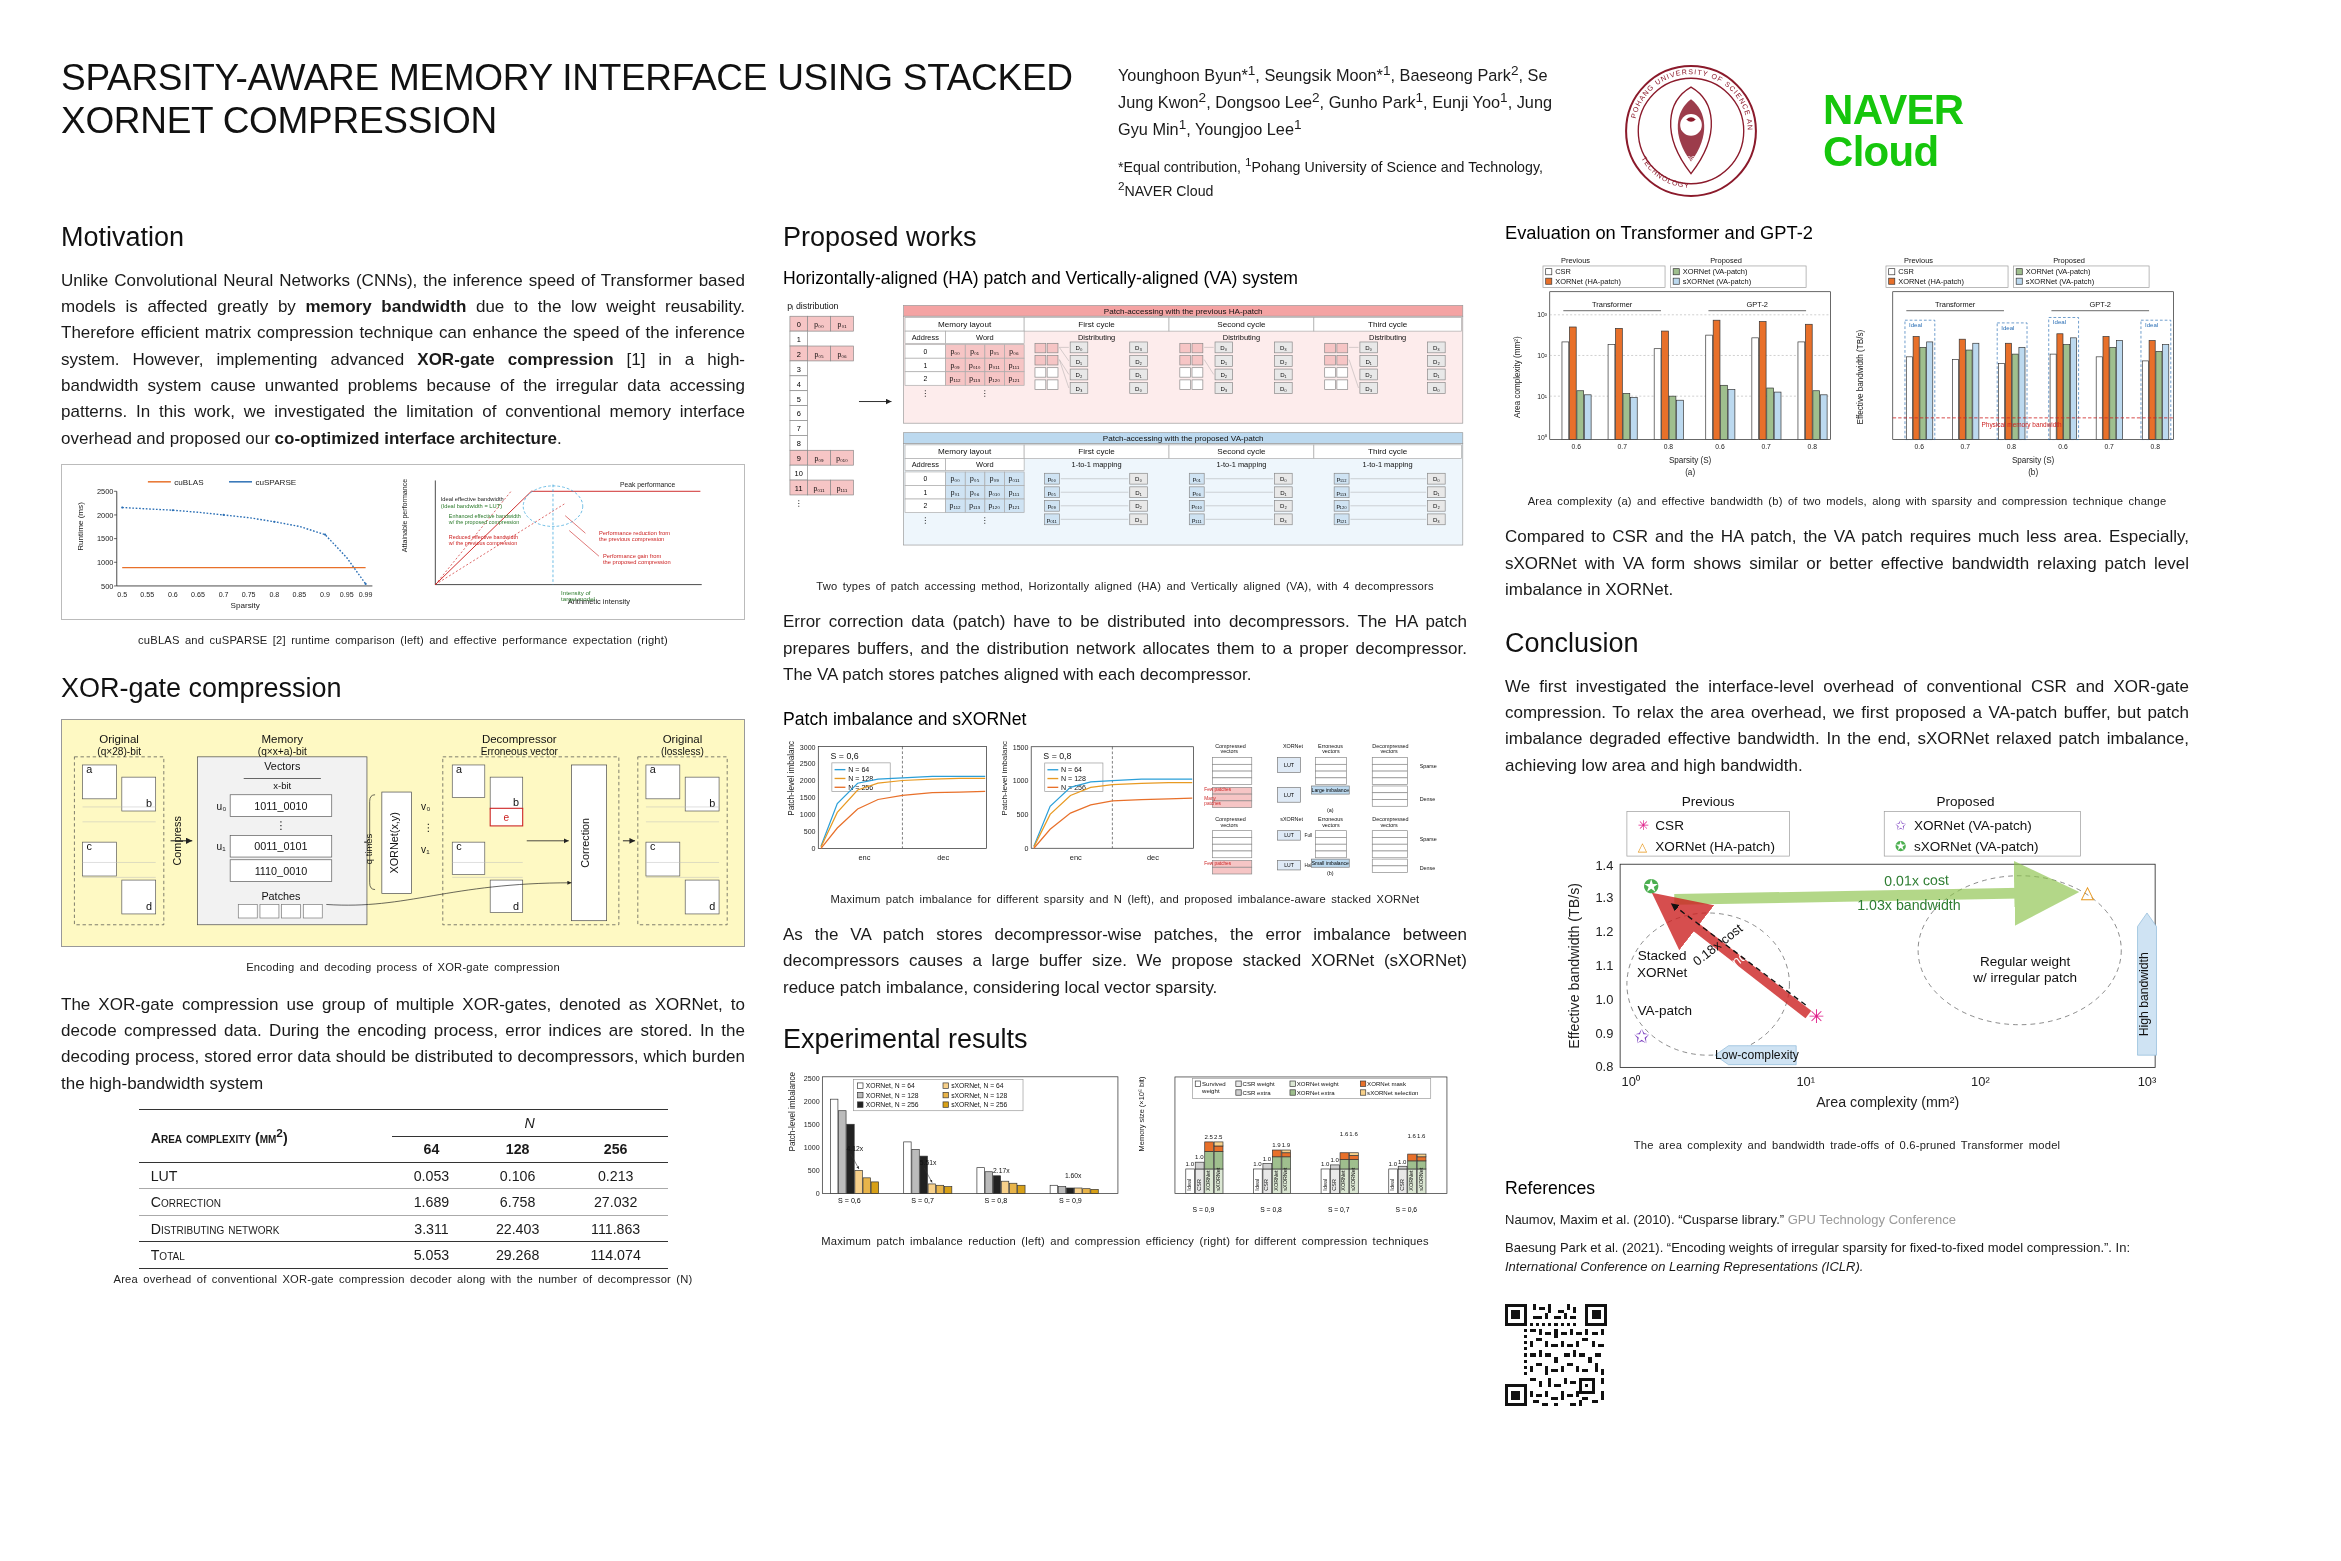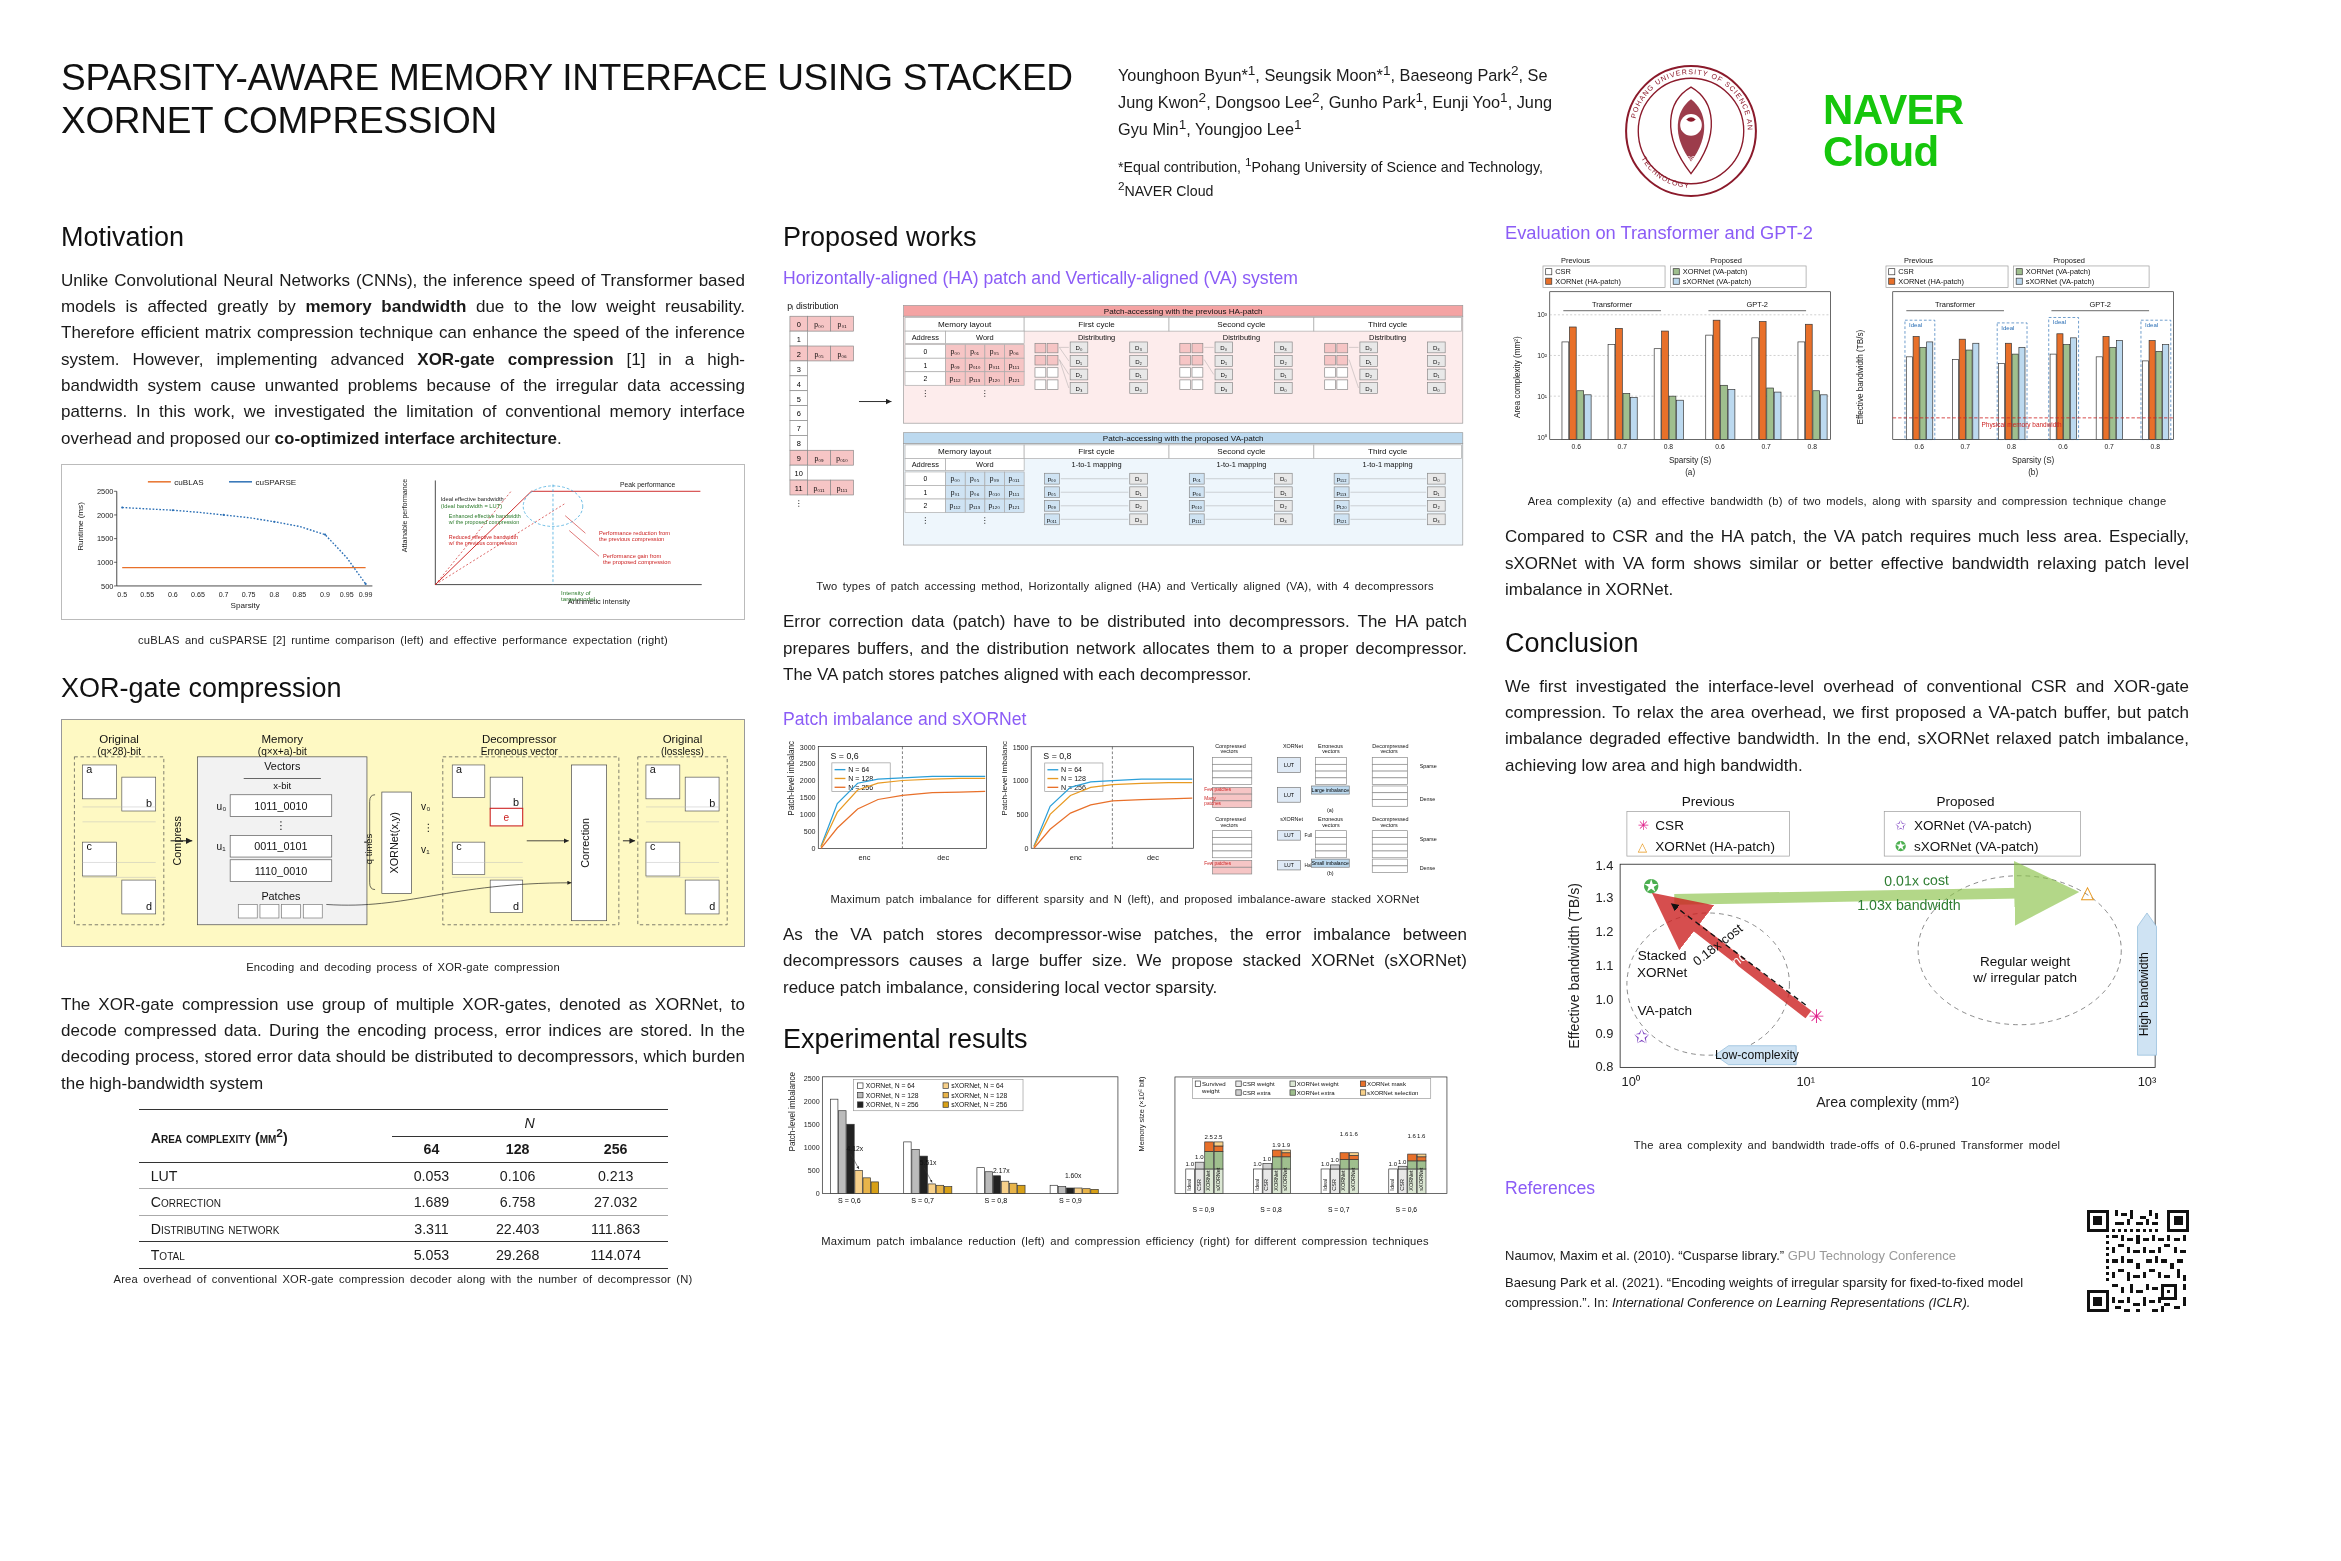--- a/index.html
+++ b/index.html
@@ -33,21 +33,21 @@
   .cols { display:flex; gap: 38px; margin-top: 17.6px; }
   .col { }
   .col1 { width: 684px; }
   .col2 { width: 684px; }
   .col3 { width: 684px; }
 
   h2.sec {
     font-size: 27px; font-weight: 400; color:#111; margin: 0 0 15px 0;
   }
   h3.sub {
-    font-size: 17.6px; font-weight: 400; color:#8b5cf6; margin: 0 0 11px 0;
+    font-size: 17.6px; font-weight: 400; color:#000000; margin: 0 0 11px 0;
   }
   p.body {
     font-size: 17px; line-height: 1.55; margin: 0 0 12.2px 0; color:#1a1a1a;
     text-align: justify;
   }
   p.body b { font-weight: bold; }
   .caption {
     font-size: 11.2px; color:#222; text-align:center; margin-top: 14px;
     letter-spacing: 0.2px; word-spacing: 2px;
   }
@@ -1444,21 +1444,21 @@
           <polygon points="430,376 330,376 310,390 330,404 430,404" fill="#cfe3f3" stroke="#8bb8d8"></polygon>
           <text x="372" y="396" font-size="18" fill="#111" text-anchor="middle">Low-complexity</text>
           <polygon points="962,390 962,200 948,180 934,200 934,390" fill="#cfe3f3" stroke="#8bb8d8"></polygon>
           <text transform="translate(950,300) rotate(-90)" font-size="18" fill="#111" text-anchor="middle">High bandwidth</text>
         </svg>
       </div>
       <div class="caption">The area complexity and bandwidth trade-offs of 0.6-pruned Transformer model</div>
 
       <h3 class="sub" style="font-size:17.6px; margin-top:27px">References</h3>
 
-      <div style="display:flex; align-items:flex-end; gap:27px;">
+      <div style="display:flex; align-items:flex-start; gap:27px;flex-direction:column;">
         <div class="refs" style="flex:1">
           <div style="margin-bottom:8.1px;">
             <span>Naumov, Maxim et al. (2010). “Cusparse library.” </span><span class="gray">GPU Technology Conference</span>
           </div>
           <div>
             <span>Baesung Park et al. (2021). “Encoding weights of irregular sparsity for fixed-to-fixed model compression.”. In: </span><span class="em">International Conference on Learning Representations (ICLR).</span>
           </div>
         </div>
         <div class="qr">
           <svg width="102" height="102" viewBox="0 0 33 33" shape-rendering="crispEdges">

